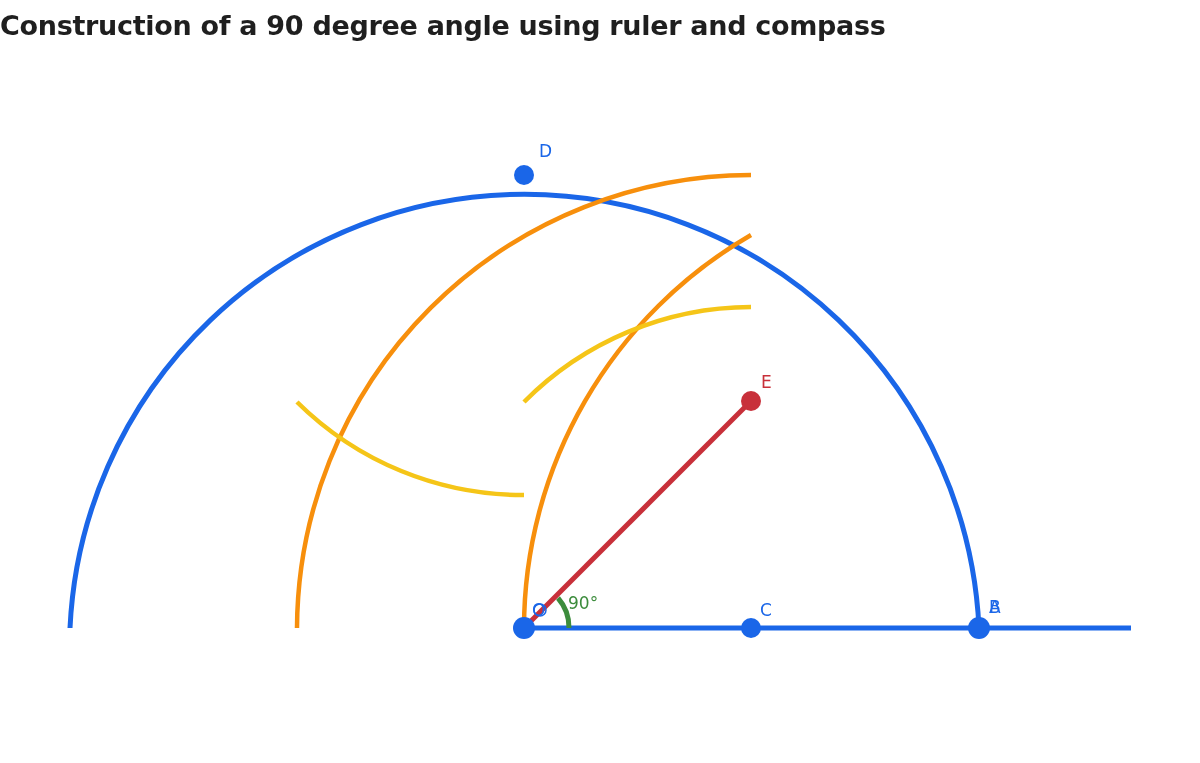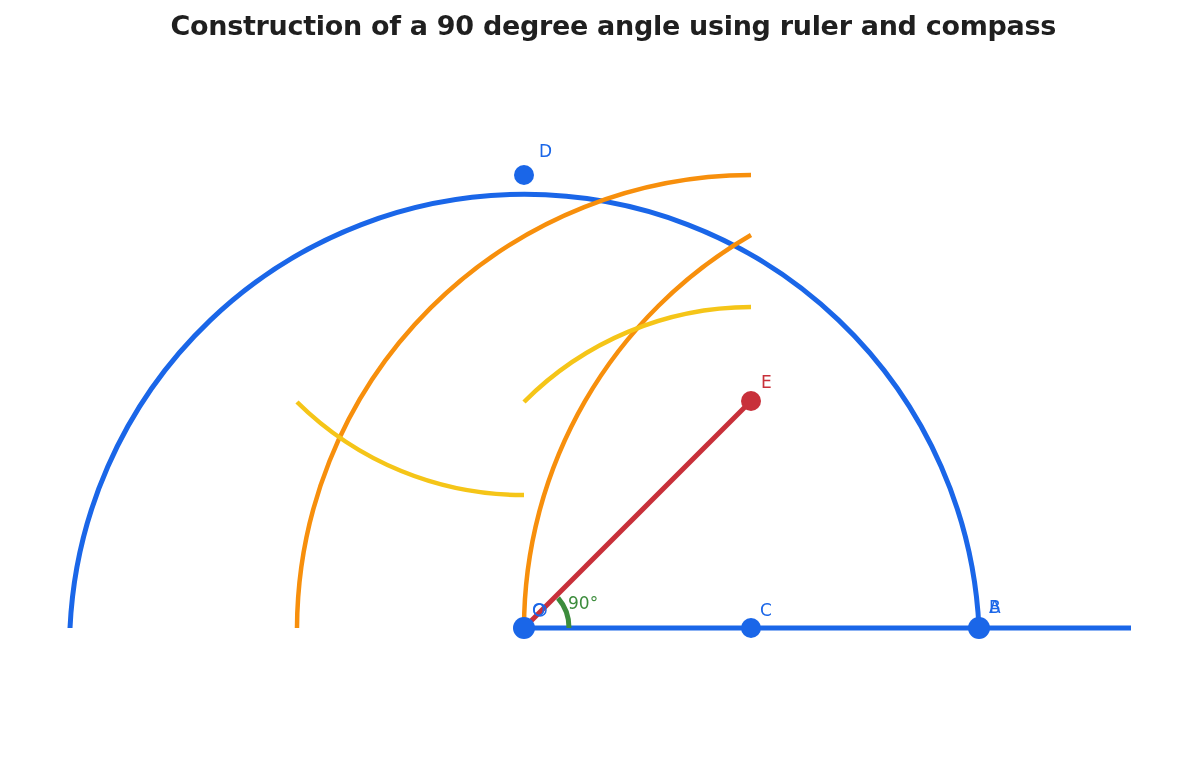--- a/index.html
+++ b/index.html
@@ -1,17 +1,17 @@
 <!DOCTYPE html>
 <html><head>
 <meta charset="utf-8">
 <style>
   html,body{margin:0;padding:0;background:#fff;}
   body{width:1200px;height:763px;position:relative;overflow:hidden;font-family:"DejaVu Sans",sans-serif;}
-  #title{position:absolute;left:0;top:10px;width:1056px;text-align:right;font-size:27px;font-weight:bold;color:#1f1f1f;letter-spacing:-0.3px;}
+  #title{position:absolute;left:0;top:10px;width:1056px;text-align:left;font-size:27px;font-weight:bold;color:#1f1f1f;letter-spacing:-0.3px;}
   svg{position:absolute;left:0;top:0;}
   .lbl{font-family:"DejaVu Sans",sans-serif;font-size:17px;}
 </style>
 </head>
 <body>
 
 <div id="title">Construction of a 90 degree angle using ruler and compass</div>
 
 <svg width="1200" height="763" viewBox="0 0 1200 763">
 

